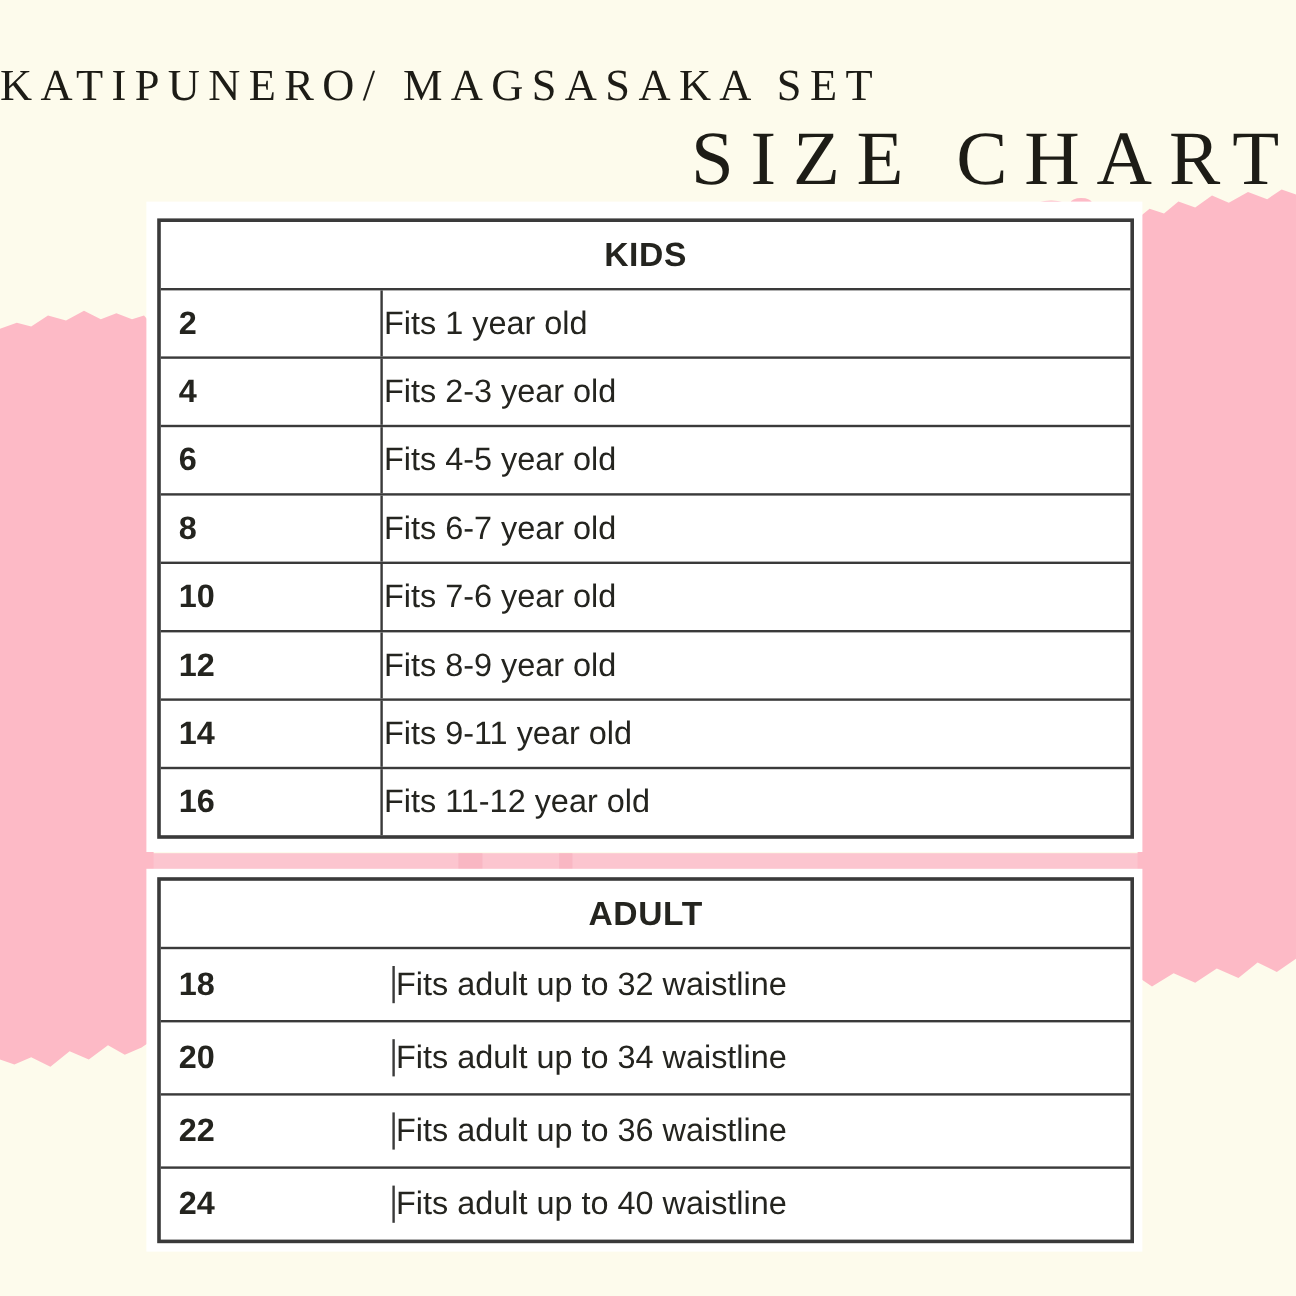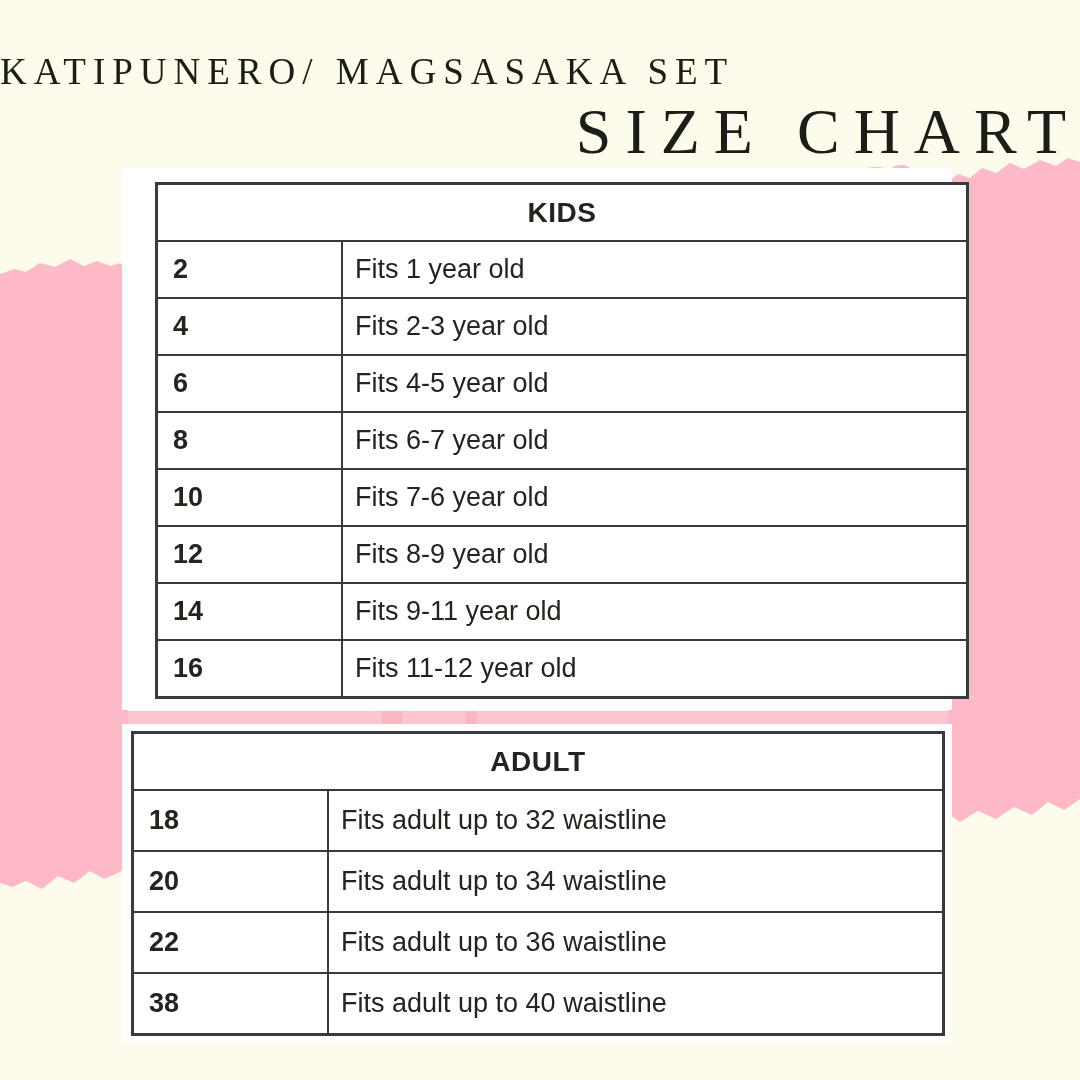--- a/index.html
+++ b/index.html
@@ -46,49 +46,49 @@
   
   .size-table {
     position: absolute;
     left: 131px; width: 814px;
     border: 3px solid var(--line, #3a3a3a);
     background: var(--card, #ffffff);
     box-sizing: border-box;
     z-index: 2;
     color: var(--text, #24241f);
   }
-  .table-kids  { top: 182px; margin-left: 24px; }
+  .table-kids  { top: 182px; }
   .table-adult { top: 731px; }
   .table-header {
     height: 55px;
     display: flex; align-items: center; justify-content: center;
     font-weight: bold;
     font-size: 28px;
     letter-spacing: 0.5px;
   }
   .t-row {
     display: flex;
     border-top: 2px solid var(--line, #3a3a3a);
     box-sizing: border-box;
   }
   .table-kids  .t-row { height: 57px; }
-  .table-adult .t-row { height: 61px; }
+  .table-adult .t-row { height: 61px; align-items: center; }
   .cell { display: flex; align-items: center; box-sizing: border-box; }
   .cell-size {
     font-weight: bold;
     font-size: 27px;
     padding-left: 15px;
     border-right: 2px solid var(--line, #3a3a3a);
     flex: 0 0 auto;
   }
   .table-kids  .cell-size { width: 185px; }
   .table-adult .cell-size { width: 195px; }
   .cell-fit {
     font-size: 27px;
-    padding-left: 12px;
+    padding-left: 1px;
     flex: 1 1 auto;
   }
 </style>
 </head>
 <body>
 
 <svg class="bg-layer" viewBox="0 0 1080 1080" aria-hidden="true">
 
   <rect x="0" y="711" width="1080" height="14" fill="#fcc5cf"></rect>
   <rect x="382" y="711" width="20" height="14" opacity="0.55" fill="#f5abb9"></rect>
@@ -155,16 +155,16 @@
   </div>
   <div class="t-row">
     <div class="cell cell-size">20</div>
     <div class="cell cell-fit">Fits adult up to 34 waistline</div>
   </div>
   <div class="t-row">
     <div class="cell cell-size">22</div>
     <div class="cell cell-fit">Fits adult up to 36 waistline</div>
   </div>
   <div class="t-row">
-    <div class="cell cell-size">38</div>
+    <div class="cell cell-size">24</div>
     <div class="cell cell-fit">Fits adult up to 40 waistline</div>
   </div>
 </div>
 
 </body></html>

